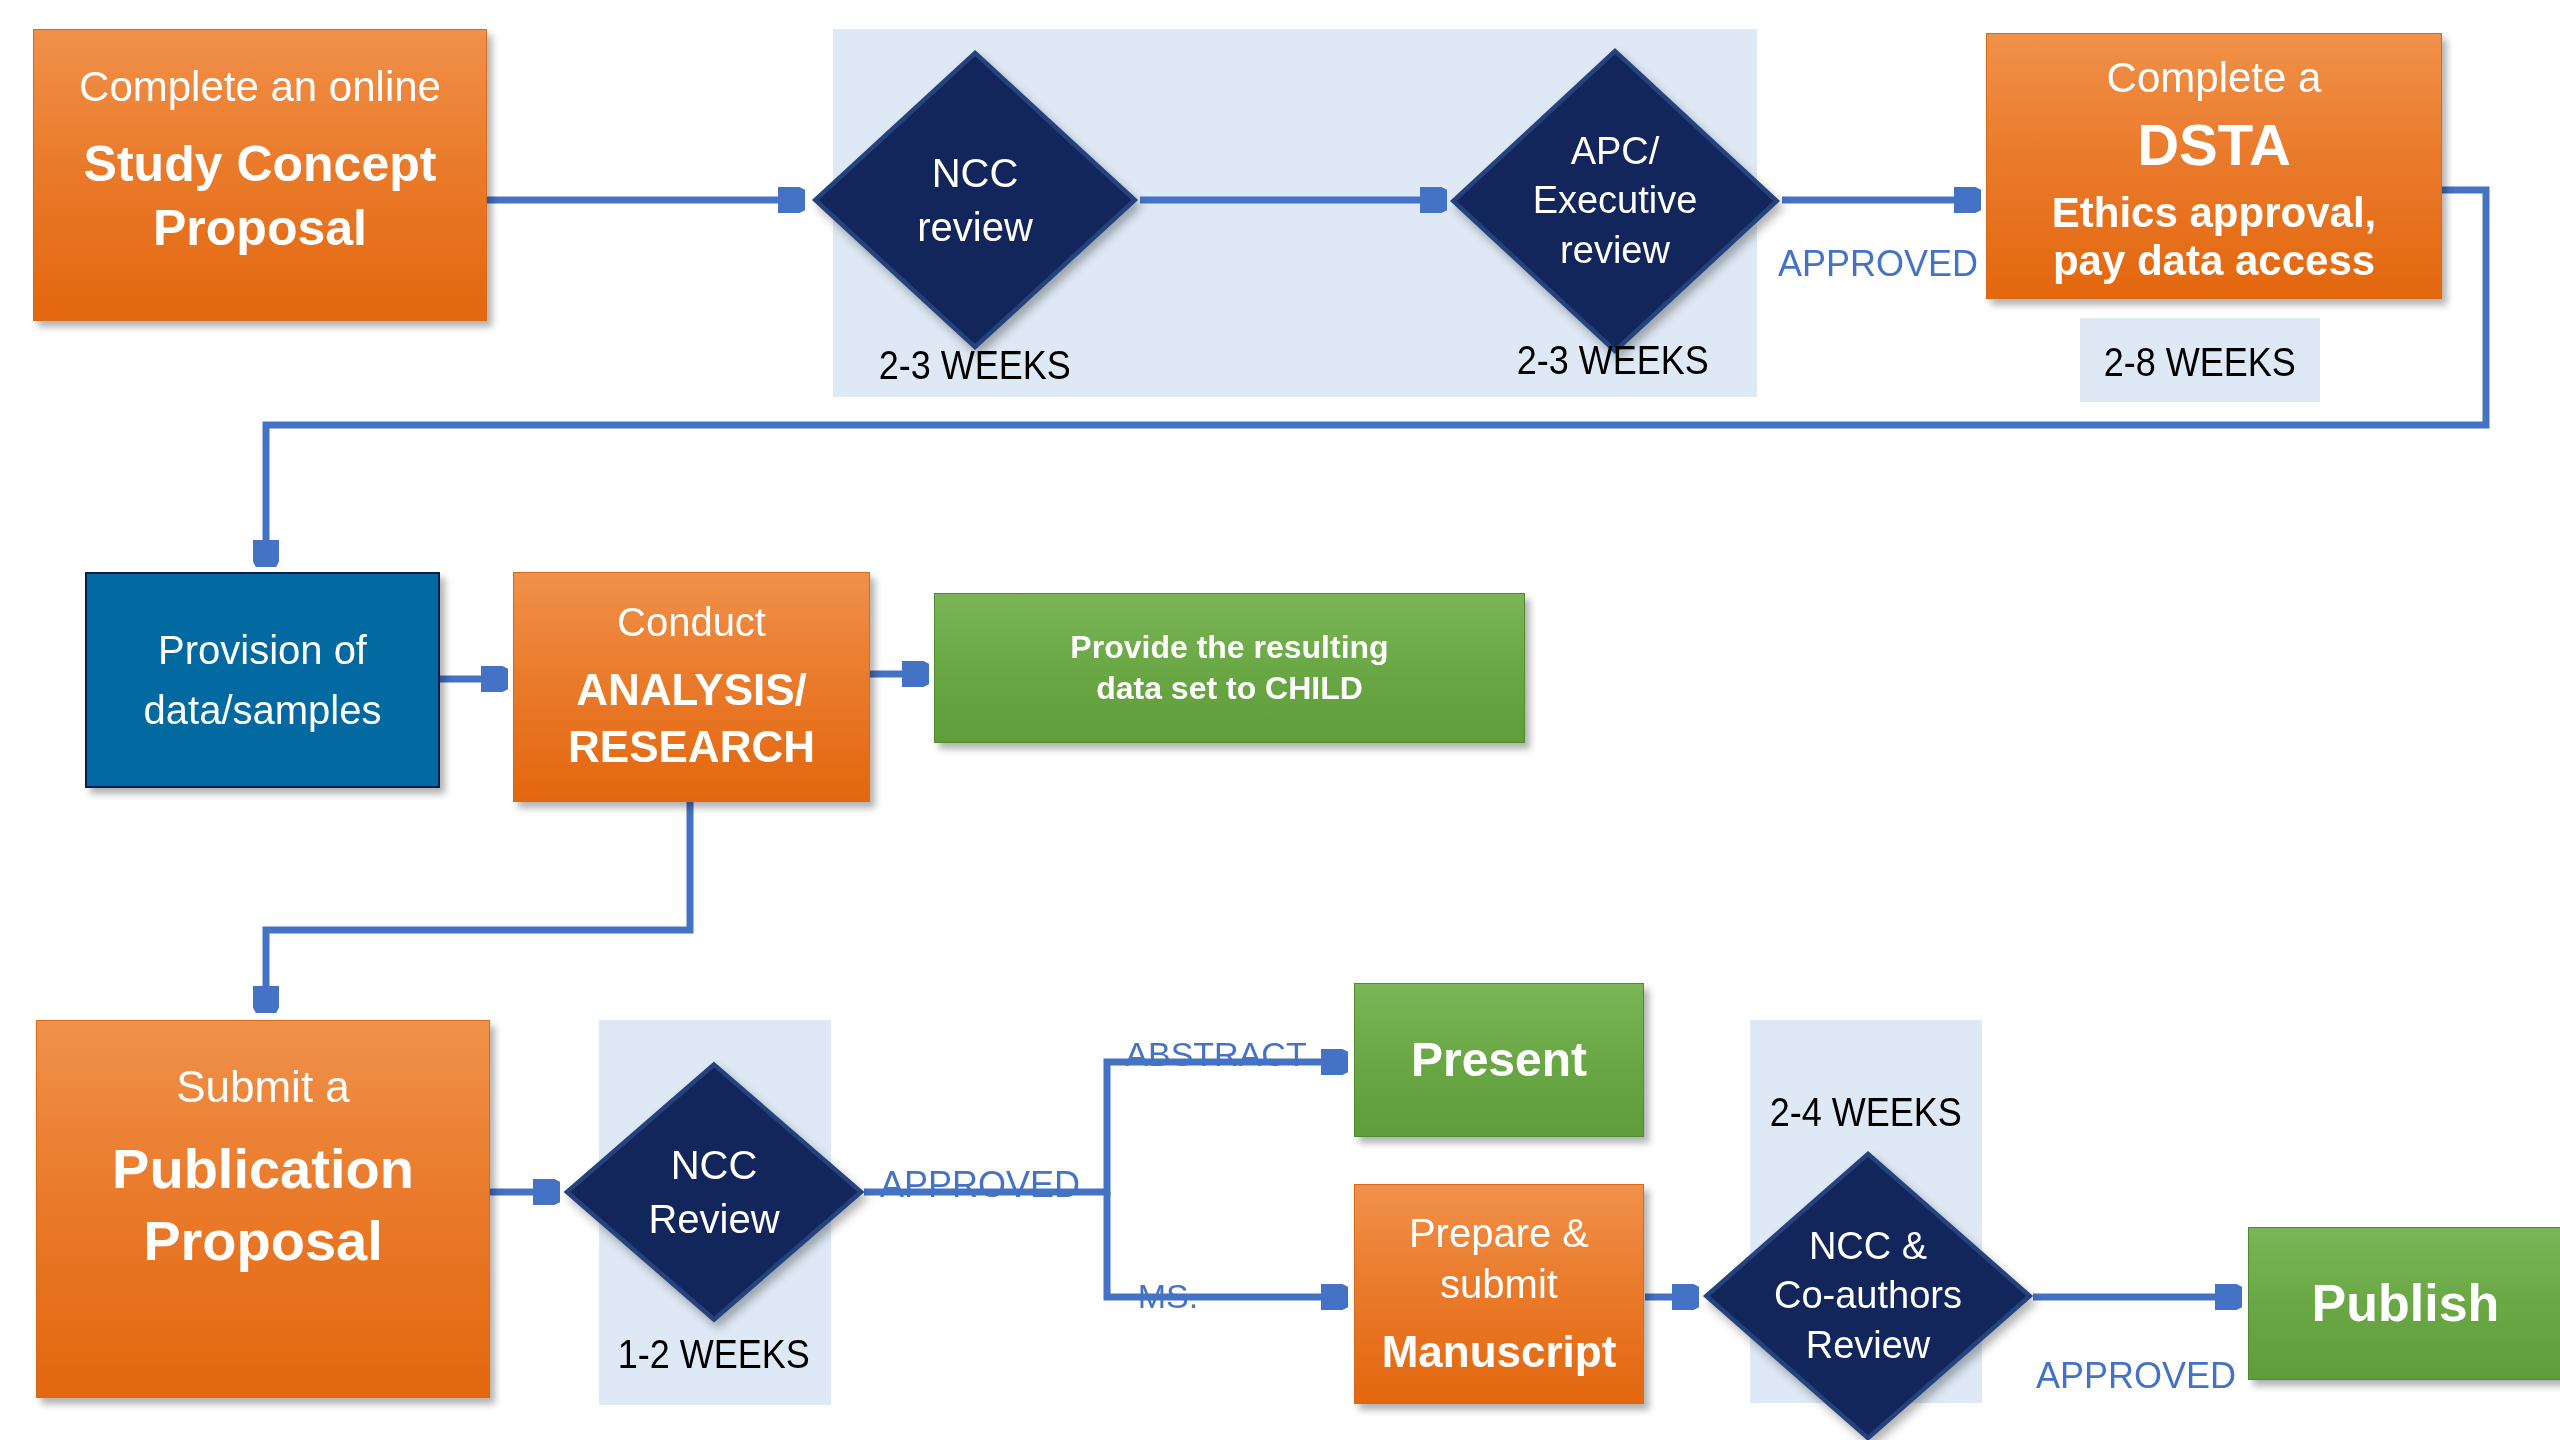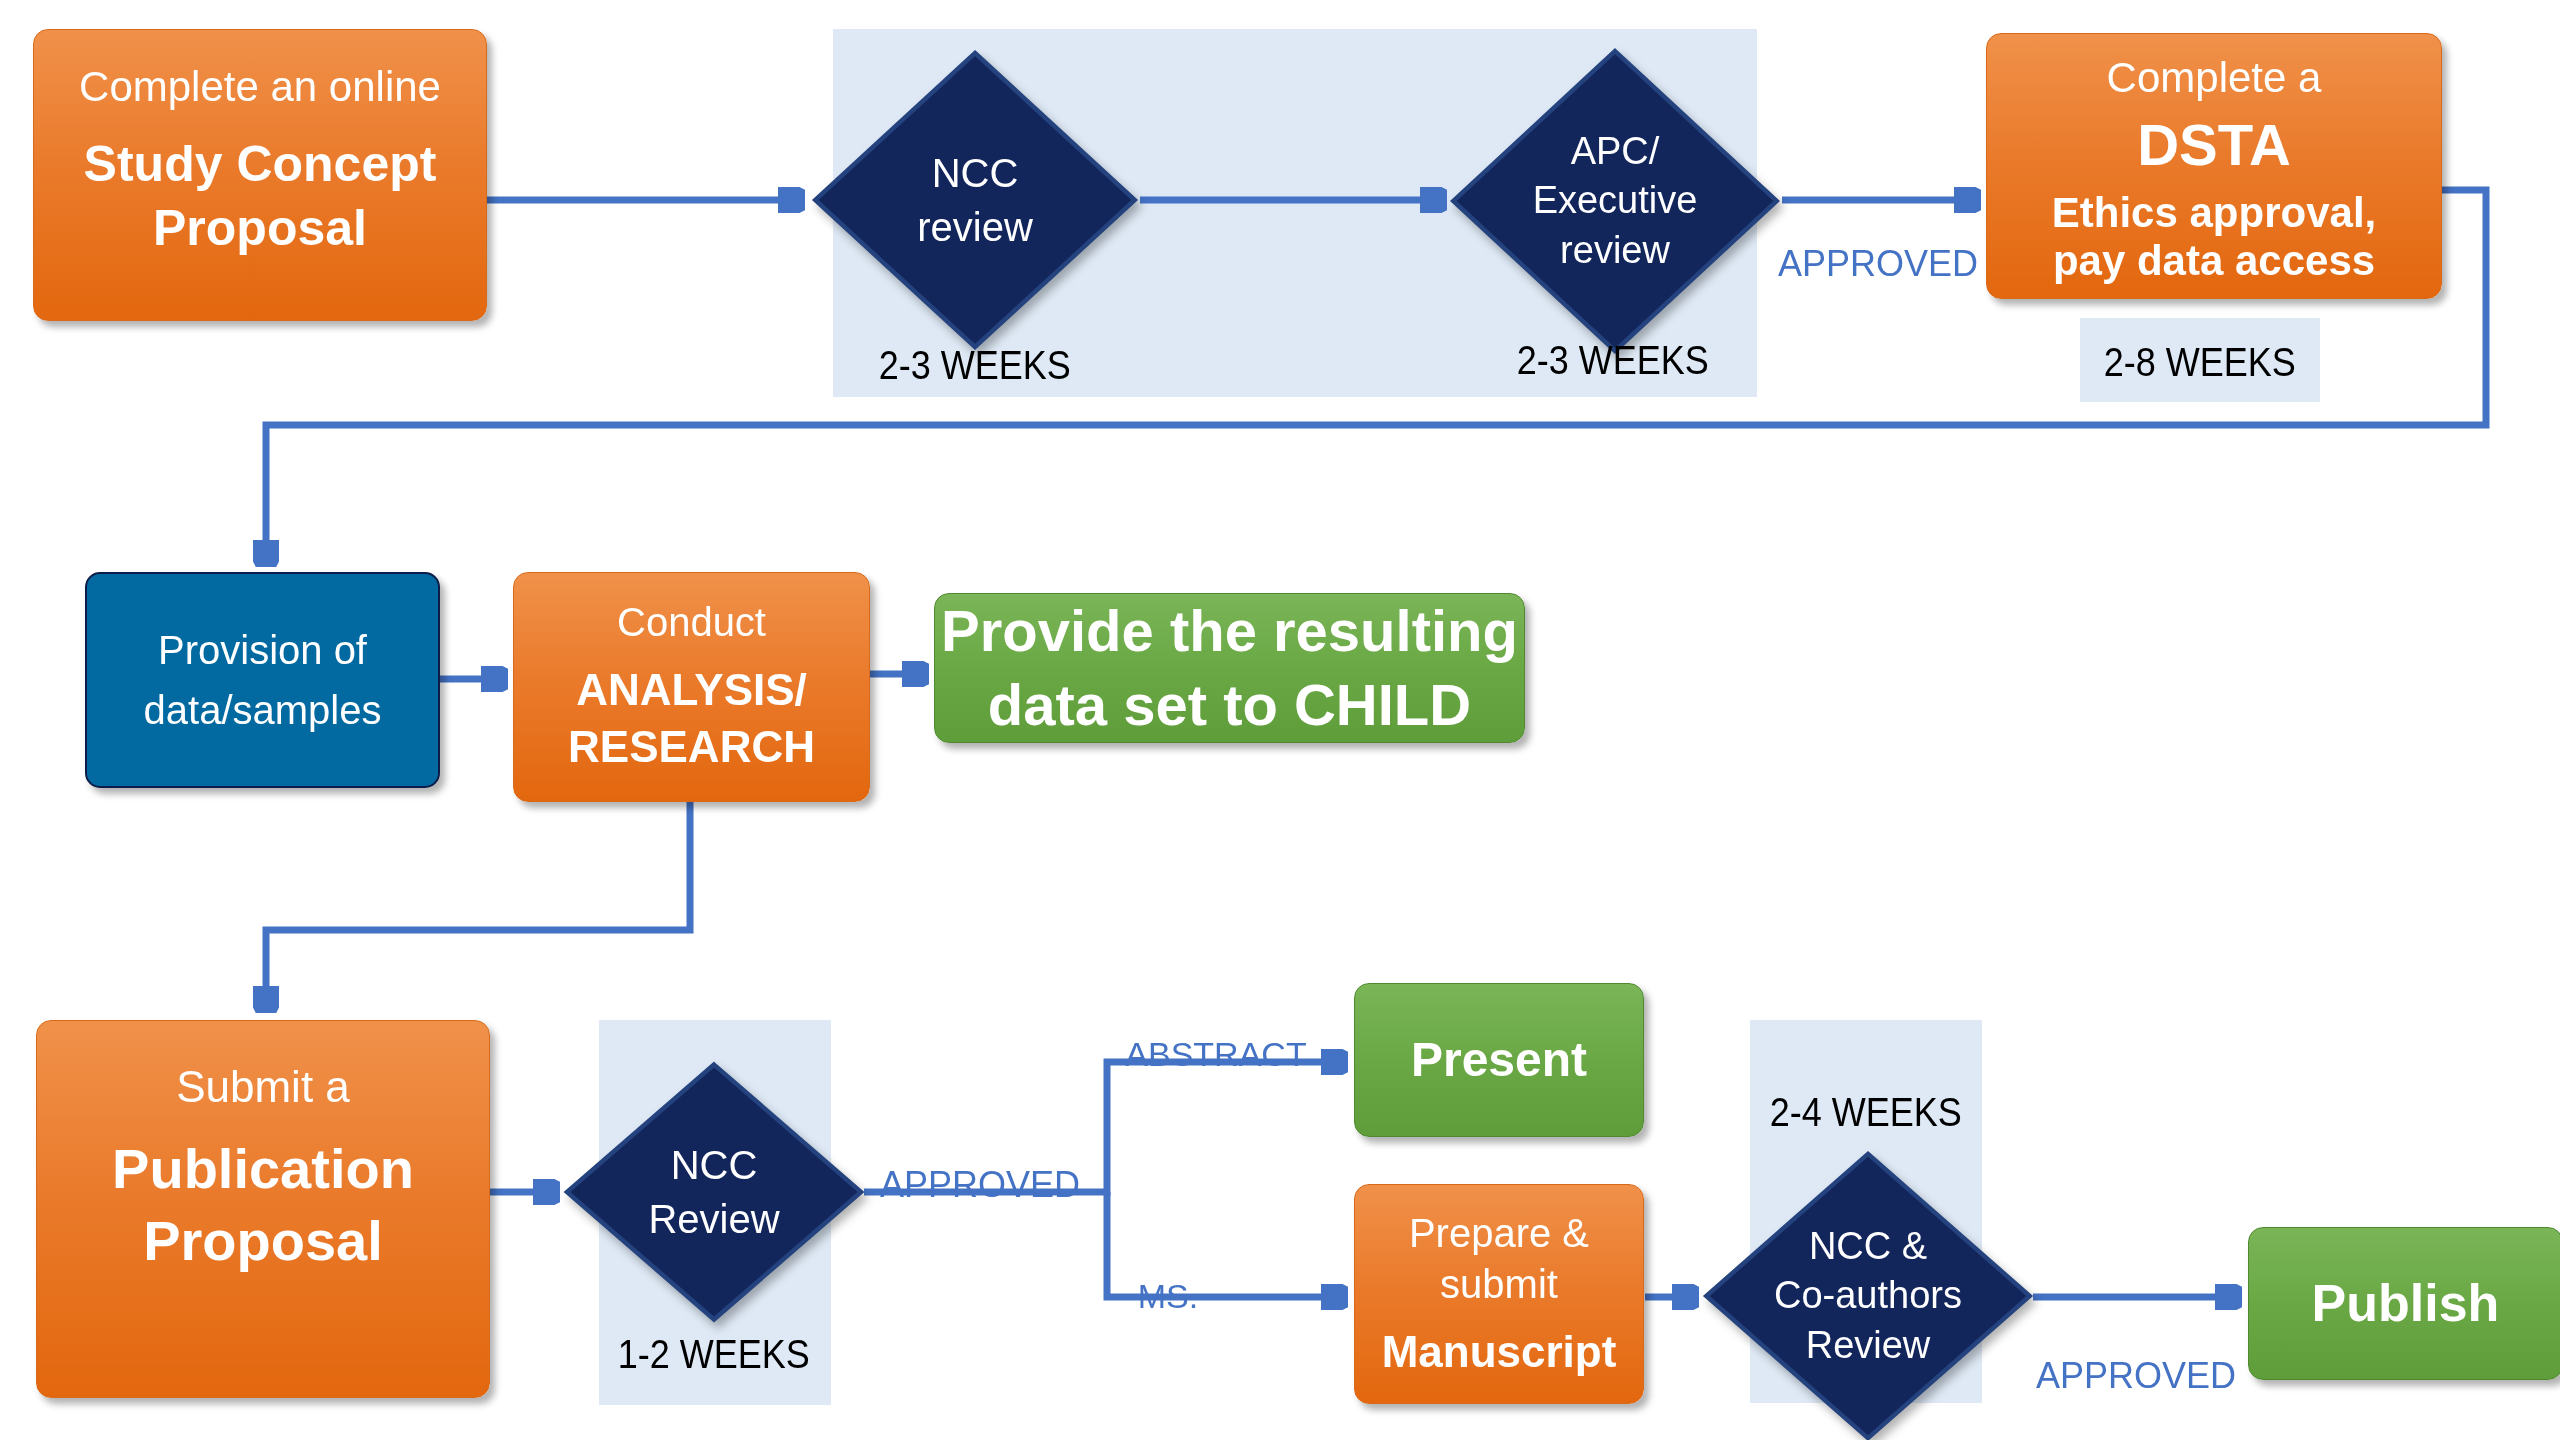--- a/index.html
+++ b/index.html
@@ -6,21 +6,21 @@
   .canvas{position:relative;width:2560px;height:1440px;background:#ffffff;overflow:hidden;
           font-family:"Liberation Sans","DejaVu Sans",sans-serif;}
 
   
   .panel{position:absolute;background:#dee9f5;z-index:1;}
   svg.edges{position:absolute;left:0;top:0;z-index:2;}
   .node,.diamond,.lbl,.weeks{z-index:3;}
 
   
   .node{position:absolute;display:flex;flex-direction:column;align-items:center;
-        color:#fff;text-align:center;box-sizing:border-box;line-height:1.28;border-radius:15px;}
+        color:#fff;text-align:center;box-sizing:border-box;line-height:1.28;}
   .orange{background:linear-gradient(180deg,#f0914a 0%,#ea7b2c 45%,#e3670e 100%);
           border:1px solid #d86a1a;box-shadow:5px 6px 7px rgba(0,0,0,.30);}
   .green{background:linear-gradient(180deg,#7ab557 0%,#6aa845 50%,#5f9c3a 100%);
          border:1px solid #4f8a30;box-shadow:5px 6px 7px rgba(0,0,0,.30);}
   .navybox{background:#0369a1;border:2px solid #0d1d49;box-shadow:5px 6px 7px rgba(0,0,0,.30);}
 
   
   .diamond{position:absolute;}
   .diamond svg{position:absolute;inset:0;width:100%;height:100%;overflow:visible;
                filter:drop-shadow(4px 6px 5px rgba(0,0,0,.30));}
@@ -32,21 +32,21 @@
   svg.edges path{fill:none;stroke:#4472c4;stroke-width:7;stroke-linejoin:miter;}
 
   
   .lbl{position:absolute;text-align:center;color:#4472c4;font-weight:400;margin-top:27px;}
   .weeks{position:absolute;text-align:center;color:#000;}
   .weeks span{display:inline-block;transform:scaleX(.9);transform-origin:center;}
 
   
   .b{font-weight:700;}
   .fs34{font-size:34px}.fs36{font-size:36px}.fs38{font-size:38px}.fs40{font-size:40px}
-  .fs42{font-size:42px}.fs44{font-size:44px}.fs46{font-size:58px}.fs48{font-size:48px}
+  .fs42{font-size:42px}.fs44{font-size:44px}.fs46{font-size:32px}.fs48{font-size:48px}
   .fs50{font-size:50px}.fs52{font-size:52px}.fs56{font-size:56px}.fs58{font-size:58px}.mt10{margin-top:10px}.mt14{margin-top:14px}.mt18{margin-top:18px}
   .lh115{line-height:1.15}.lh135{line-height:1.35}.lh15{line-height:1.5}
   .pt20{padding-top:20px}.pt24{padding-top:24px}.pt30{padding-top:30px}.pt38{padding-top:38px}
   .jc{justify-content:center}
 </style>
 </head>
 <body>
 
 <div class="canvas">
 

